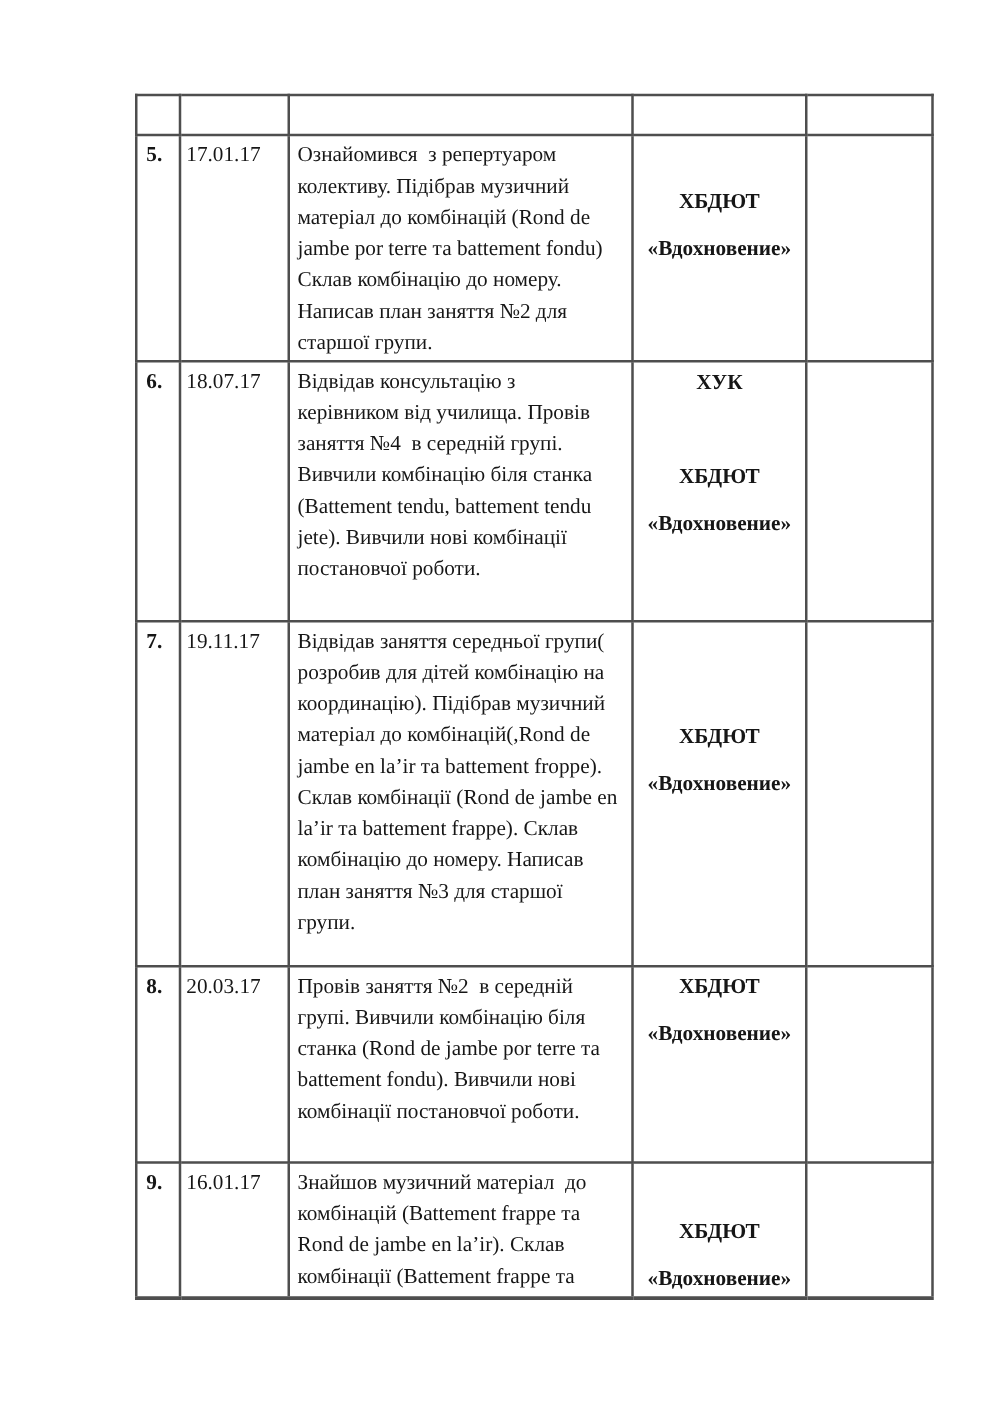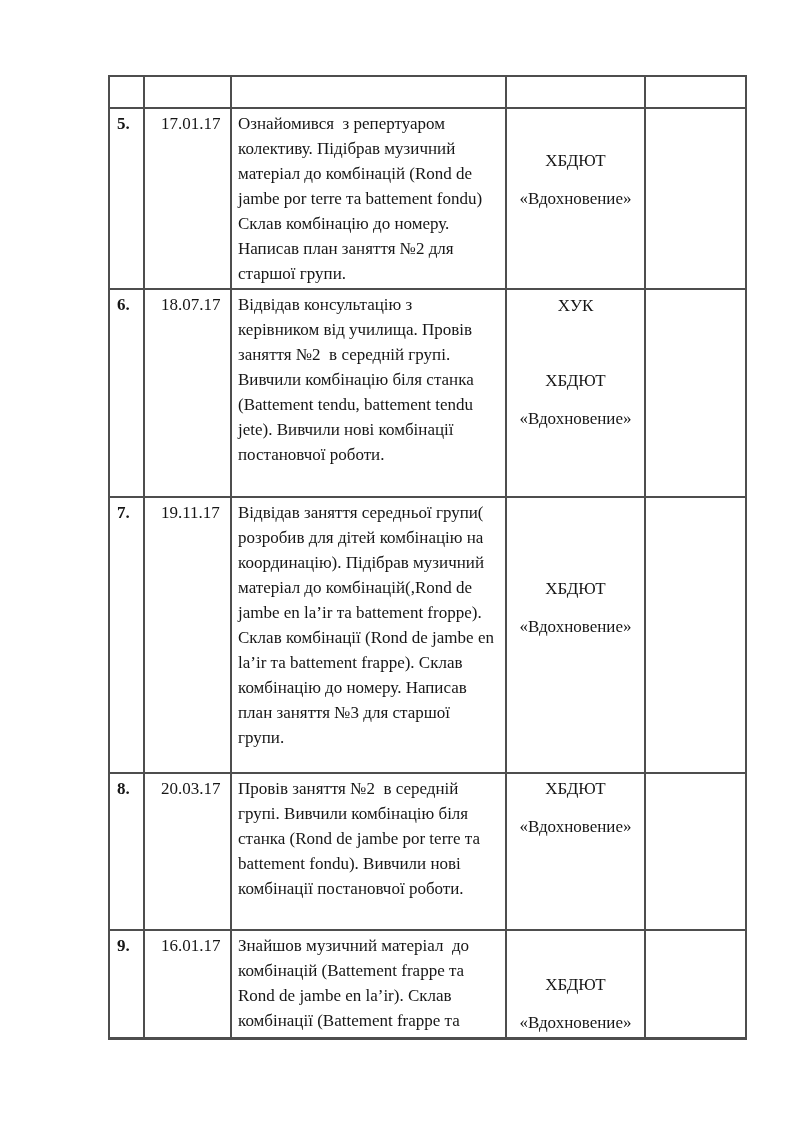--- a/index.html
+++ b/index.html
@@ -29,25 +29,25 @@
   }
   tr.hdr { height: 32px; }
   tr.r0 { height: 176px; }
   tr.r1 { height: 208px; }
   tr.r2 { height: 276px; }
   tr.r3 { height: 157px; }
   tr.r4 { height: 94px; }
   tr.r4 td { border-bottom-width: 3px; }
 
   td.c-num  { font-weight: bold; padding-left: 7px; }
-  td.c-date { padding-left: 16px; }
+  td.c-date { padding-left: 4px; }
   td.c-desc { padding-right: 10px; white-space: pre-wrap; }
   td.c-place {
     text-align: center;
-    font-weight: normal;
+    font-weight: bold;
     padding-left: 2px;
     padding-right: 2px;
   }
   .pl { line-height: 25px; }
   .pl:empty { display: none; }
   .pl-l2 { margin-top: 13px; }
   tr.r0 .pl-l1 { margin-top: 37px; }
   tr.r1 .pl-top { margin-top: 1px; }
   tr.r1 .pl-l1 { margin-top: 50px; }
   tr.r2 .pl-l1 { margin-top: 76px; }
@@ -84,21 +84,21 @@
 
         <div class="pl pl-l1">ХБДЮТ</div>
         <div class="pl pl-l2">«Вдохновение»</div>
       </td>
       <td class="c-notes"></td>
     </tr>
 
     <tr class="r1">
       <td class="c-num">6.</td>
       <td class="c-date">18.07.17</td>
-      <td class="c-desc">Відвідав консультацію з керівником від училища. Провів заняття №2  в середній групі. Вивчили комбінацію біля станка (Battement tendu, battement tendu jete). Вивчили нові комбінації постановчої роботи.</td>
+      <td class="c-desc">Відвідав консультацію з керівником від училища. Провів заняття №4  в середній групі. Вивчили комбінацію біля станка (Battement tendu, battement tendu jete). Вивчили нові комбінації постановчої роботи.</td>
       <td class="c-place">
         <div class="pl pl-top">ХУК</div>
         <div class="pl pl-l1">ХБДЮТ</div>
         <div class="pl pl-l2">«Вдохновение»</div>
       </td>
       <td class="c-notes"></td>
     </tr>
 
     <tr class="r2">
       <td class="c-num">7.</td>

